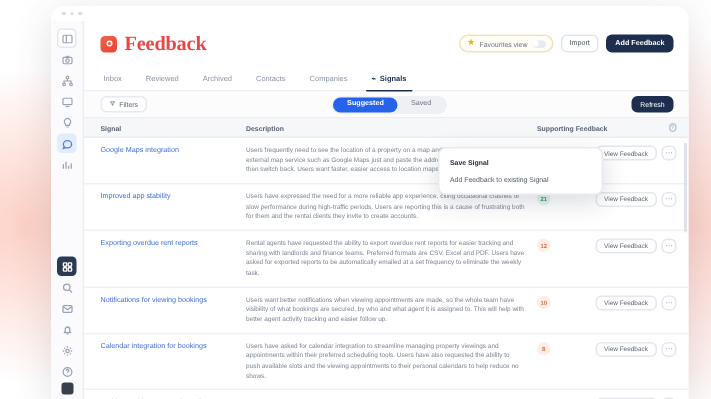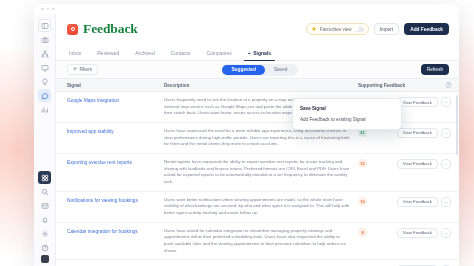--- a/index.html
+++ b/index.html
@@ -93,21 +93,21 @@
   .brand-logo {
     width: 11px; height: 11px; border-radius: 3px;
     background: linear-gradient(150deg,#f4604a,#e8452f);
     display: flex; align-items: center; justify-content: center;
   }
   .brand-logo .inner { width: 4px; height: 4px; border-radius: 50%; border: 1.2px solid #fff; }
   .brand-title {
     font-family: "Liberation Serif", serif;
     font-size: 13.5px;
     font-weight: 700;
-    color: #15803d;
+    color: #ef4444;
     letter-spacing: -0.1px;
   }
   .top-right { margin-left: auto; display: flex; align-items: center; gap: 5px; }
 
   .fav-pill {
     display: flex; align-items: center; gap: 3px;
     border: 1px solid #f2e2bb;
     background: #fffdf6;
     border-radius: 8px;
     height: 12px;

